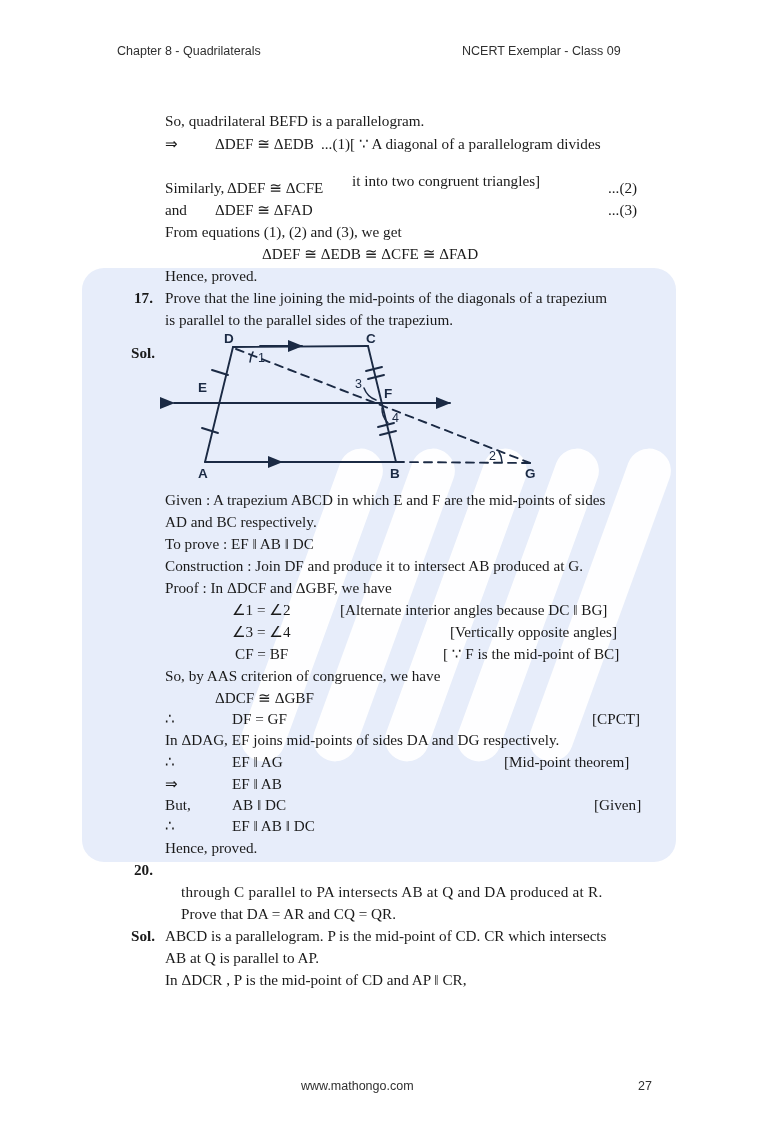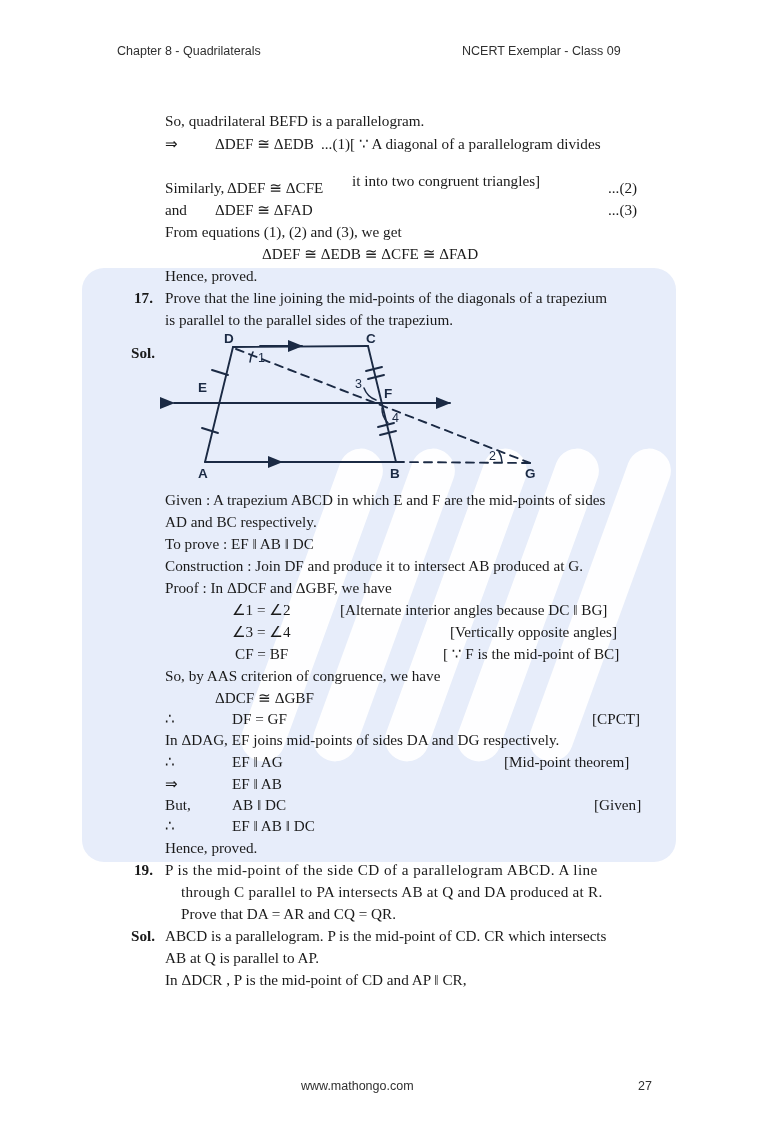--- a/index.html
+++ b/index.html
@@ -138,22 +138,21 @@
 
     <span class="ln" style="left:165px;top:797px;">But,</span>
     <span class="ln" style="left:232px;top:797px;">AB ‖ DC</span>
     <span class="ln" style="left:594px;top:797px;">[Given]</span>
 
     <span class="ln" style="left:165px;top:818px;">∴</span>
     <span class="ln" style="left:232px;top:818px;text-align:right;">EF ‖ AB ‖ DC</span>
 
     <span class="ln" style="left:165px;top:840px;">Hence, proved.</span>
 
-    <span class="ln bold" style="left:134px;top:862px;">19.</span>
-    <span class="ln" style="left:165px;top:862px;letter-spacing:.45px;">P is the mid-point of the side CD of a parallelogram ABCD. A line</span>
+    <span class="ln bold" style="left:134px;top:862px;">20.</span>
     <span class="ln" style="left:181px;top:884px;letter-spacing:.25px;">through C parallel to PA intersects AB at Q and DA produced at R.</span>
     <span class="ln" style="left:181px;top:906px;">Prove that DA = AR and CQ = QR.</span>
 
     <span class="ln bold" style="left:131px;top:928px;">Sol.</span>
     <span class="ln" style="left:165px;top:928px;">ABCD is a parallelogram. P is the mid-point of CD. CR which intersects</span>
     <span class="ln" style="left:165px;top:950px;">AB at Q is parallel to AP.</span>
     <span class="ln" style="left:165px;top:972px;">In ΔDCR , P is the mid-point of CD and AP ‖ CR,</span>
   </div>
 
   <div class="diagram">

